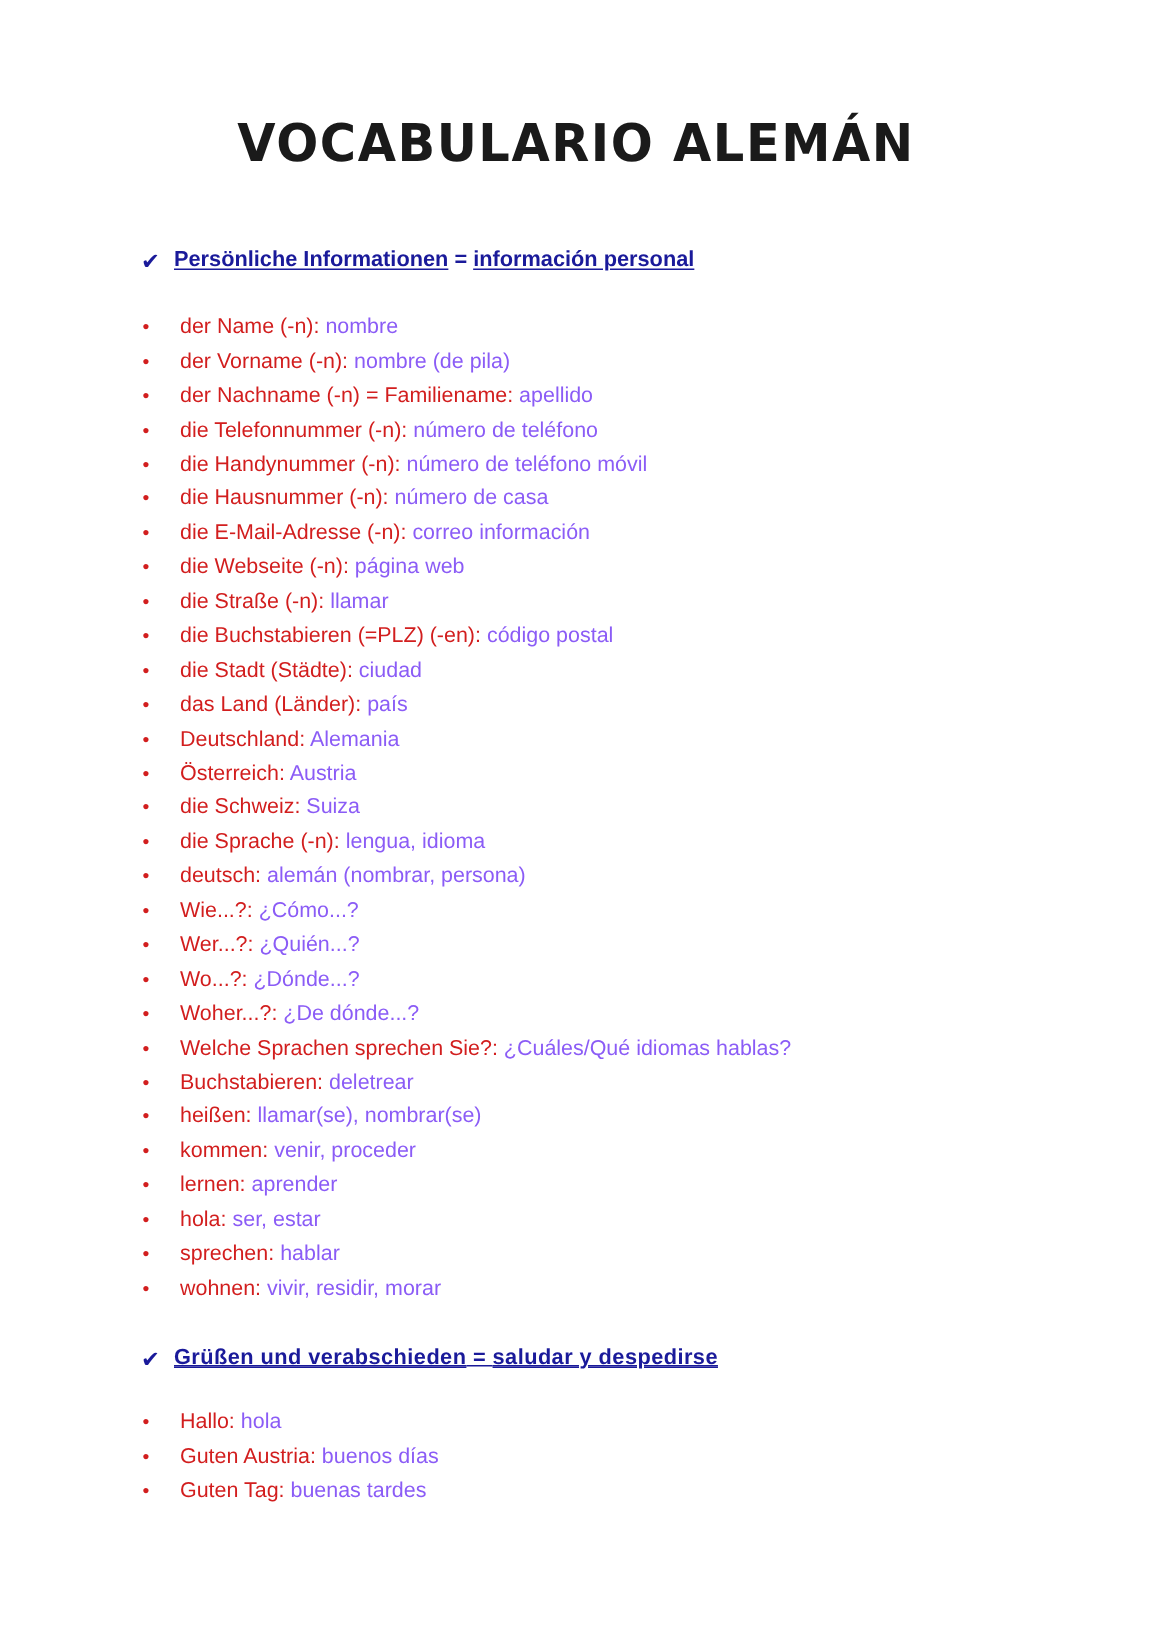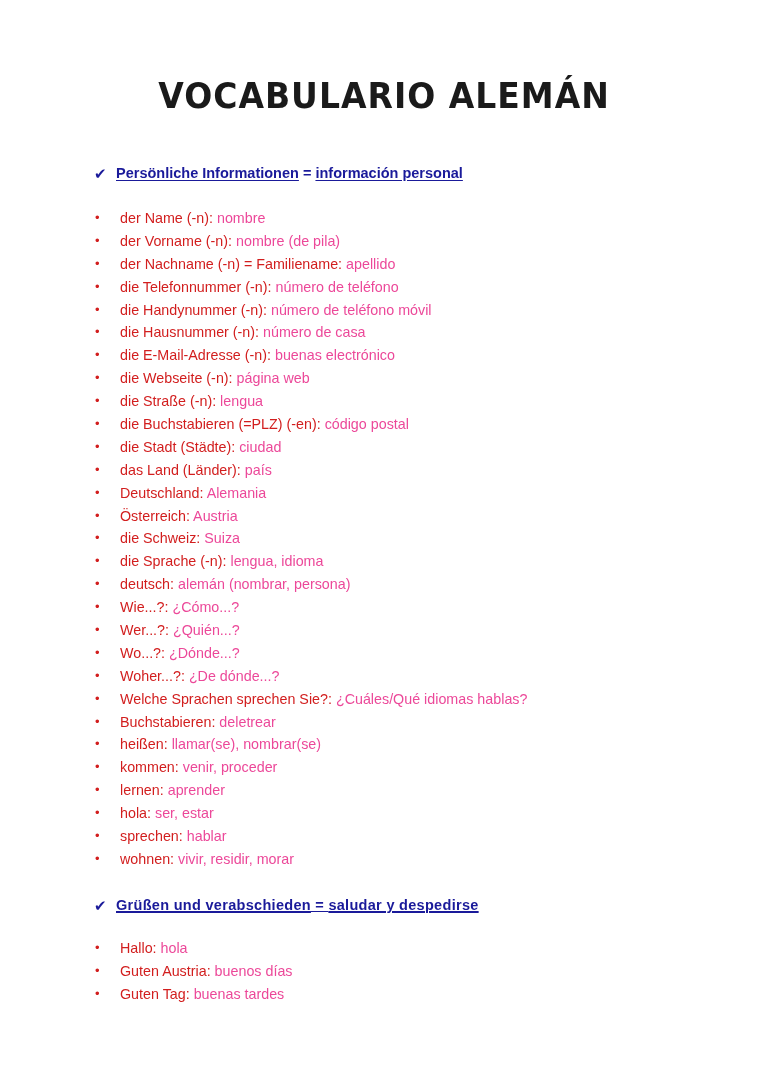--- a/index.html
+++ b/index.html
@@ -19,21 +19,21 @@
     .section-head .text { position: absolute; left: 20px; top: 0; }
     .section-head .u { text-decoration: underline; text-underline-offset: 2px; }
     .list { position: absolute; left: 0; margin: 0; padding: 0; list-style: none; }
     .list li {
       position: relative; height: 22.9px; line-height: 22.9px;
       font-size: 14.3px; white-space: nowrap;
     }
     .list .bullet { position: absolute; left: 95px; color: #d21e1e; font-size: 13px; }
     .list .de { position: absolute; left: 120px; }
     .de .term { color: #d21e1e; }
-    .de .trans { color: #ec4899; }
+    .de .trans { color: #8b5cf6; }
   </style>
 </head>
 <body>
 
 <div class="title">Vocabulario Alemán</div>
 
 <div class="section-head" style="top:165px;">
   <span class="check">✔</span>
   <span class="text">
     <span class="u">Persönliche Informationen</span><span style="white-space:pre"> = </span><span class="u">información personal</span>
@@ -60,29 +60,29 @@
     <li>
       <span class="bullet">•</span>
       <span class="de"><span class="term">die Handynummer (-n):</span><span class="trans" style="white-space:pre"> número de teléfono móvil</span></span>
     </li>
     <li>
       <span class="bullet">•</span>
       <span class="de"><span class="term">die Hausnummer (-n):</span><span class="trans" style="white-space:pre"> número de casa</span></span>
     </li>
     <li>
       <span class="bullet">•</span>
-      <span class="de"><span class="term">die E-Mail-Adresse (-n):</span><span class="trans" style="white-space:pre"> buenas electrónico</span></span>
+      <span class="de"><span class="term">die E-Mail-Adresse (-n):</span><span class="trans" style="white-space:pre"> correo información</span></span>
     </li>
     <li>
       <span class="bullet">•</span>
       <span class="de"><span class="term">die Webseite (-n):</span><span class="trans" style="white-space:pre"> página web</span></span>
     </li>
     <li>
       <span class="bullet">•</span>
-      <span class="de"><span class="term">die Straße (-n):</span><span class="trans" style="white-space:pre"> lengua</span></span>
+      <span class="de"><span class="term">die Straße (-n):</span><span class="trans" style="white-space:pre"> llamar</span></span>
     </li>
     <li>
       <span class="bullet">•</span>
       <span class="de"><span class="term">die Buchstabieren (=PLZ) (-en):</span><span class="trans" style="white-space:pre"> código postal</span></span>
     </li>
     <li>
       <span class="bullet">•</span>
       <span class="de"><span class="term">die Stadt (Städte):</span><span class="trans" style="white-space:pre"> ciudad</span></span>
     </li>
     <li>

